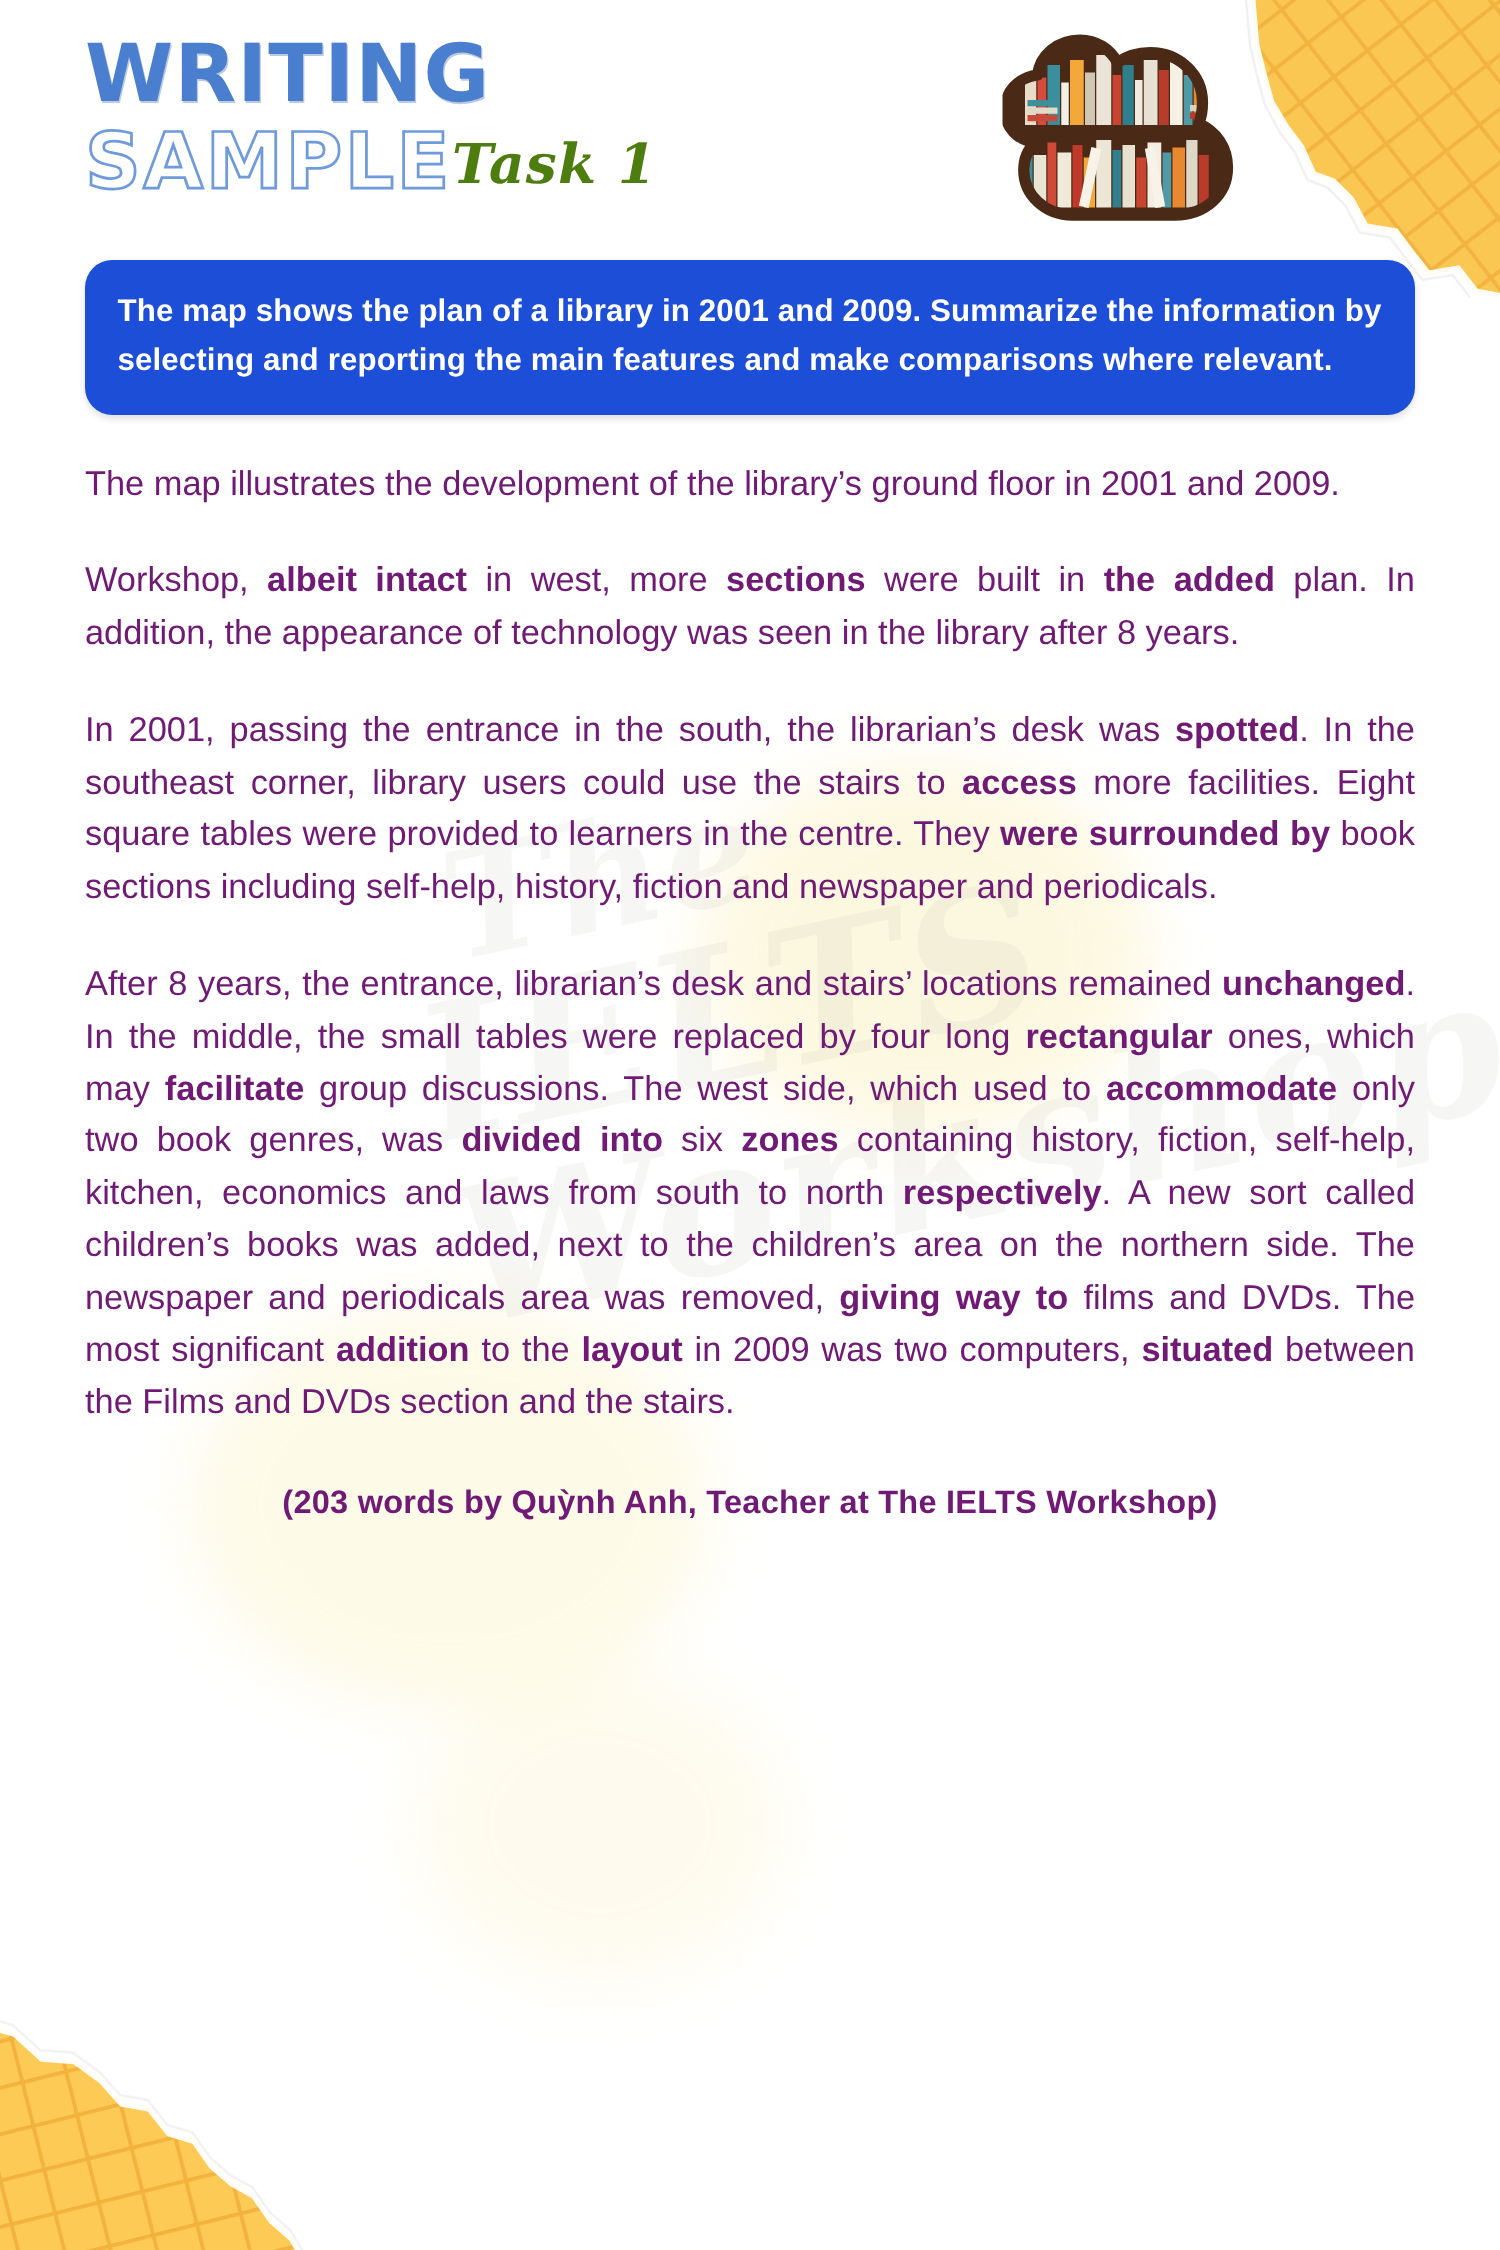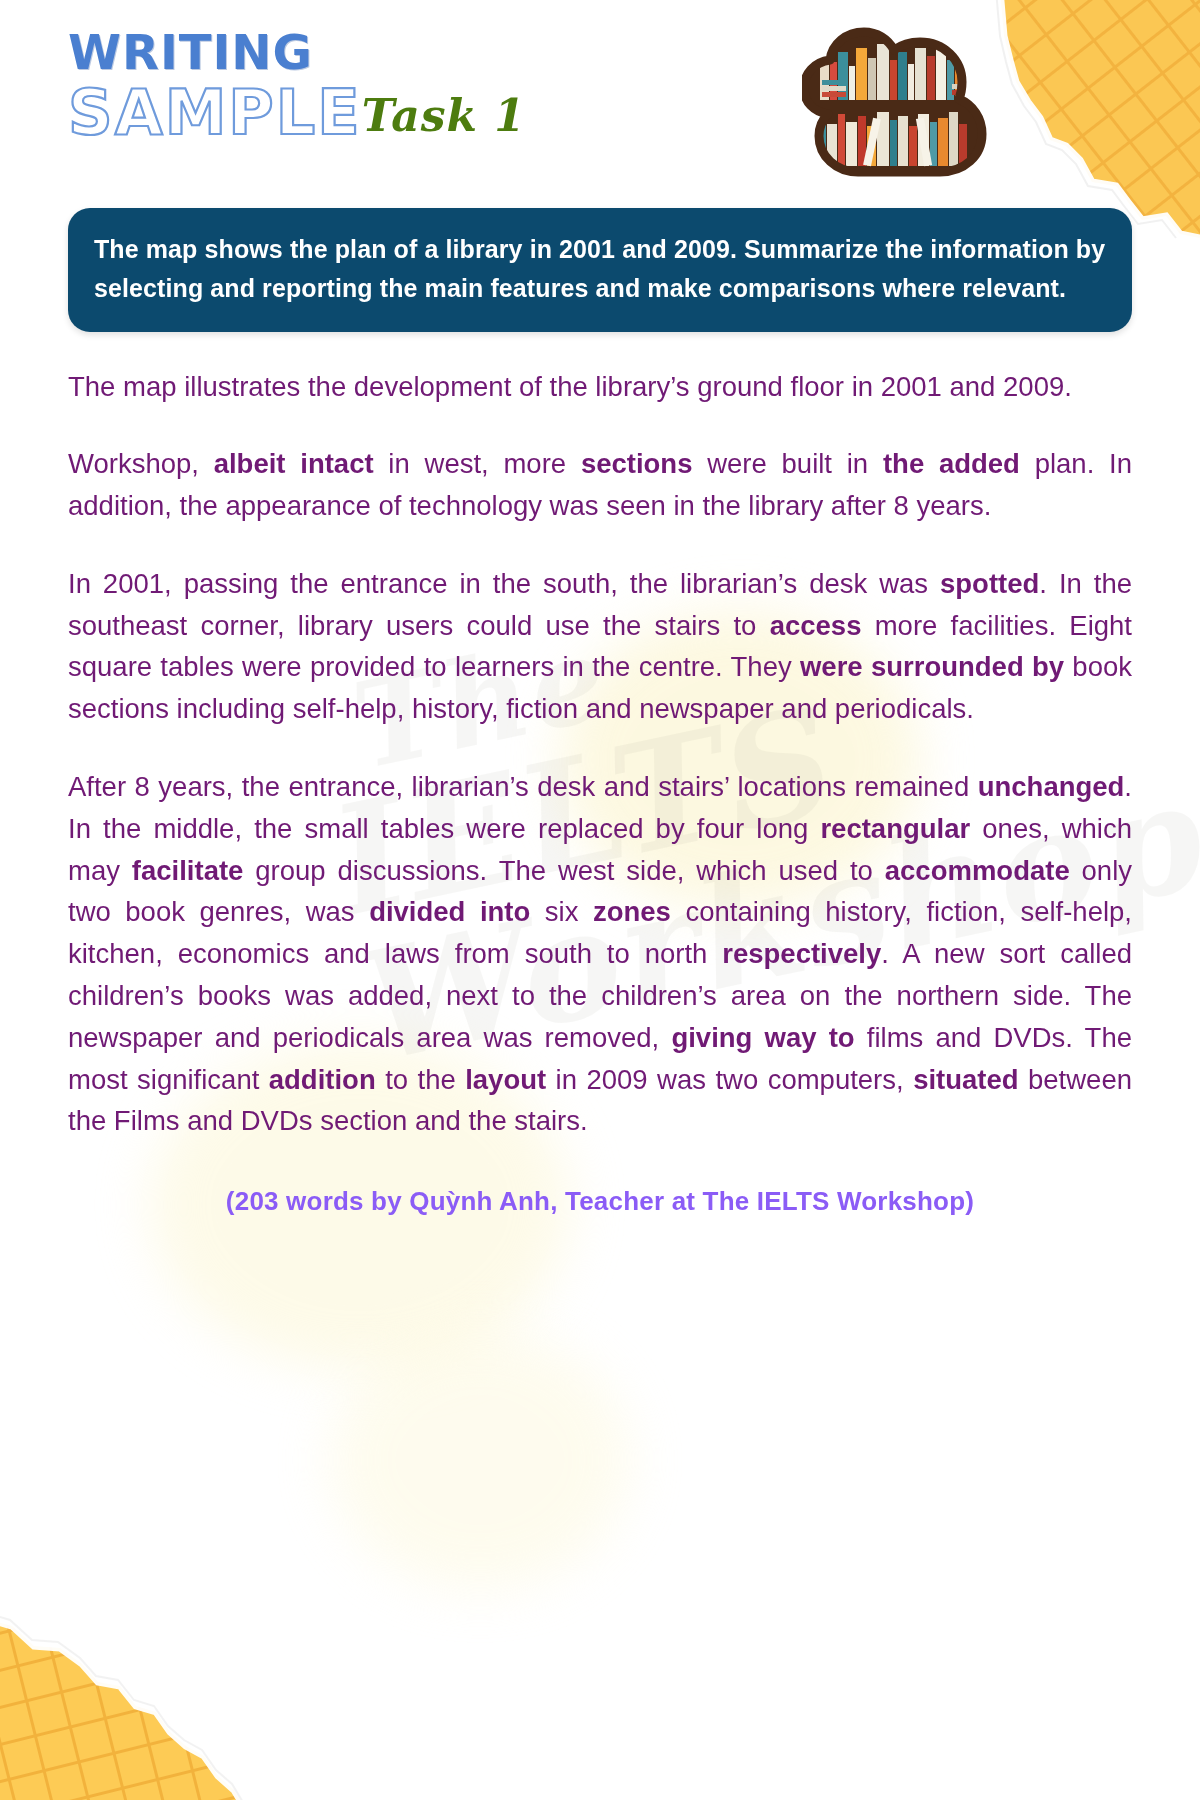--- a/index.html
+++ b/index.html
@@ -83,21 +83,21 @@
   }
 
   .title-block {
     position: absolute;
     left: 0;
     top: 28px;
   }
 
   .title-writing {
     font-family: "DejaVu Sans", sans-serif;
-    font-size: 48px;
+    font-size: 64px;
     font-weight: 700;
     letter-spacing: 1px;
     color: #4a7fd0;
     line-height: 1;
     text-shadow: 1px 1px 0 rgba(60,100,170,.35);
   }
 
   .title-row2 {
     display: flex;
     align-items: flex-end;
@@ -129,21 +129,21 @@
   .logo {
     position: absolute;
     right: 140px;
     top: 22px;
     width: 190px;
     height: 160px;
   }
 
   
   .prompt-box {
-    background: #0c4a6e;
+    background: #1d4ed8;
     color: #ffffff;
     border-radius: 22px;
     padding: 22px 26px 24px 26px;
     margin-top: 8px;
     font-size: 25px;
     font-weight: 700;
     line-height: 1.55;
     box-shadow: 0 3px 6px rgba(0,0,0,.12);
     letter-spacing: .1px;
   }
@@ -162,21 +162,21 @@
   }
   .para:last-child { margin-bottom: 12px; }
   .para b { font-weight: 700; }
 
   
   .credit {
     margin-top: 44px;
     text-align: center;
     font-size: 26px;
     font-weight: 700;
-    color: #8b5cf6;
+    color: #701a75;
     letter-spacing: .2px;
   }
 </style>
 </head>
 <body>
 
 <svg class="corner-deco corner-tr" viewBox="0 0 330 250">
   <defs>
     <clipPath id="tr-clip">
       <path d="M120,0 L330,0 L330,250 L300,244 L286,226 L262,230 L248,212 L236,196

